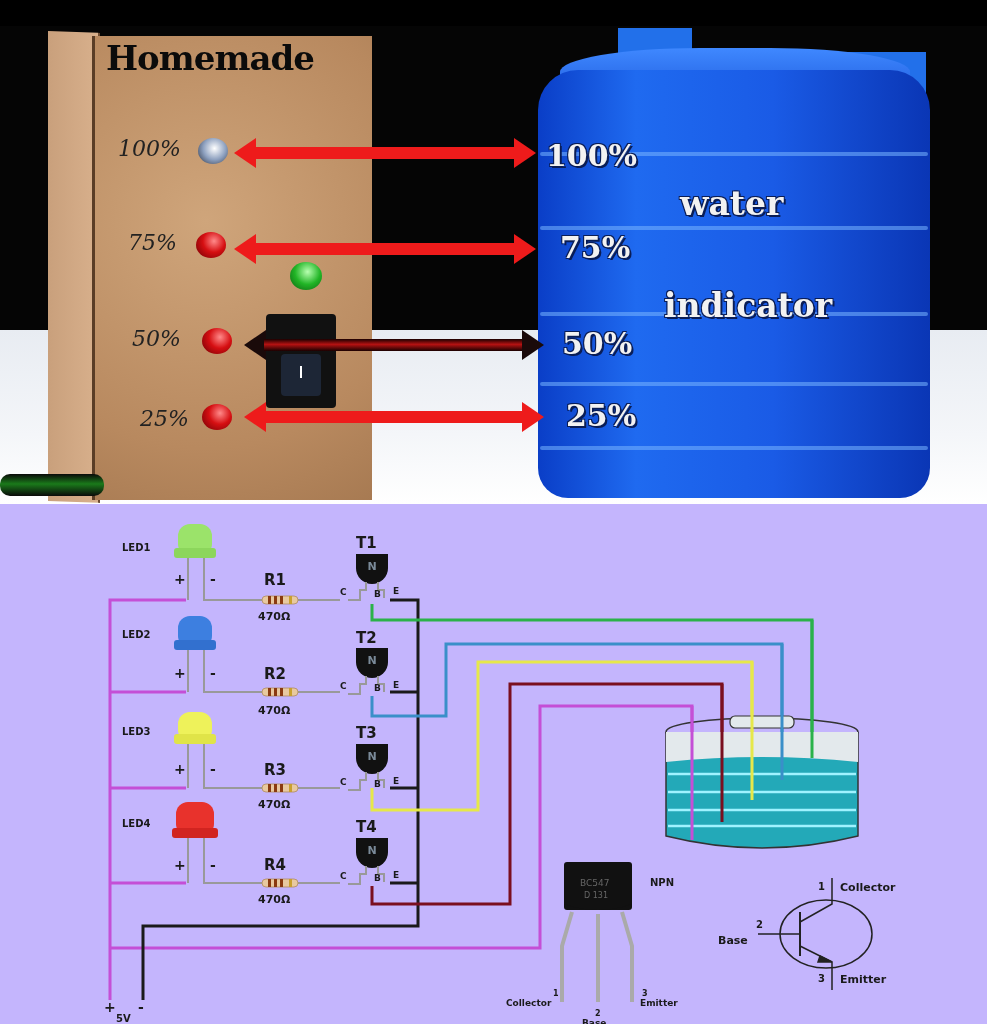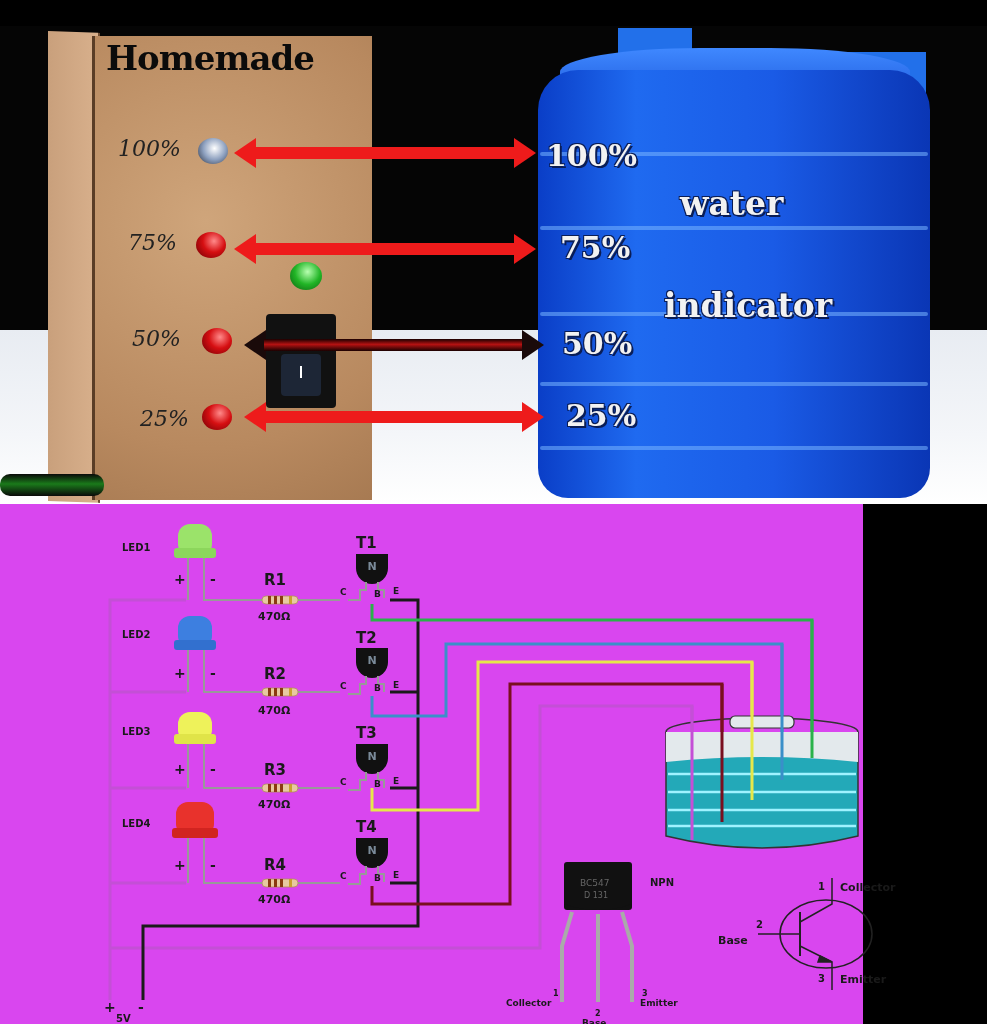--- a/index.html
+++ b/index.html
@@ -46,21 +46,21 @@
     background: linear-gradient(#3f88ff, #1a55d8); border-radius: 40% 40% 0 0; }
   .tank-cap { position: absolute; left: 618px; top: 28px; width: 74px; height: 70px; background: #2270ea; }
   .tank-tab { position: absolute; left: 846px; top: 52px; width: 80px; height: 44px; background: #2270ea; }
   .rib { position: absolute; left: 540px; width: 388px; height: 4px; background: rgba(120,180,255,0.55); border-radius: 2px; }
   .tank-label { position: absolute; font-family: "DejaVu Serif", serif; font-weight: bold; color: #f2f2f2;
     text-shadow: 2px 2px 0 #0a1d55, -1px -1px 0 #0a1d55, 1px -1px 0 #0a1d55, -1px 1px 0 #0a1d55; }
   .pct { font-size: 30px; }
   .title-line { font-size: 33px; line-height: 48px; }
 
   
-  #schematic { position: absolute; left: 0; top: 504px; width: 863px; height: 520px; background: #d946ef; }
+  #schematic { position: absolute; left: 0; top: 504px; width: 987px; height: 520px; background: #c4b5fd; }
   #schematic svg { position: absolute; left: 0; top: 0; }
   .sch-text { font-family: "DejaVu Sans", sans-serif; font-weight: bold; fill: #1a1a1a; }
 </style>
 </head>
 <body>
 
 <div id="photo">
   <div class="topbar"></div>
   <div class="table-surface"></div>
 

